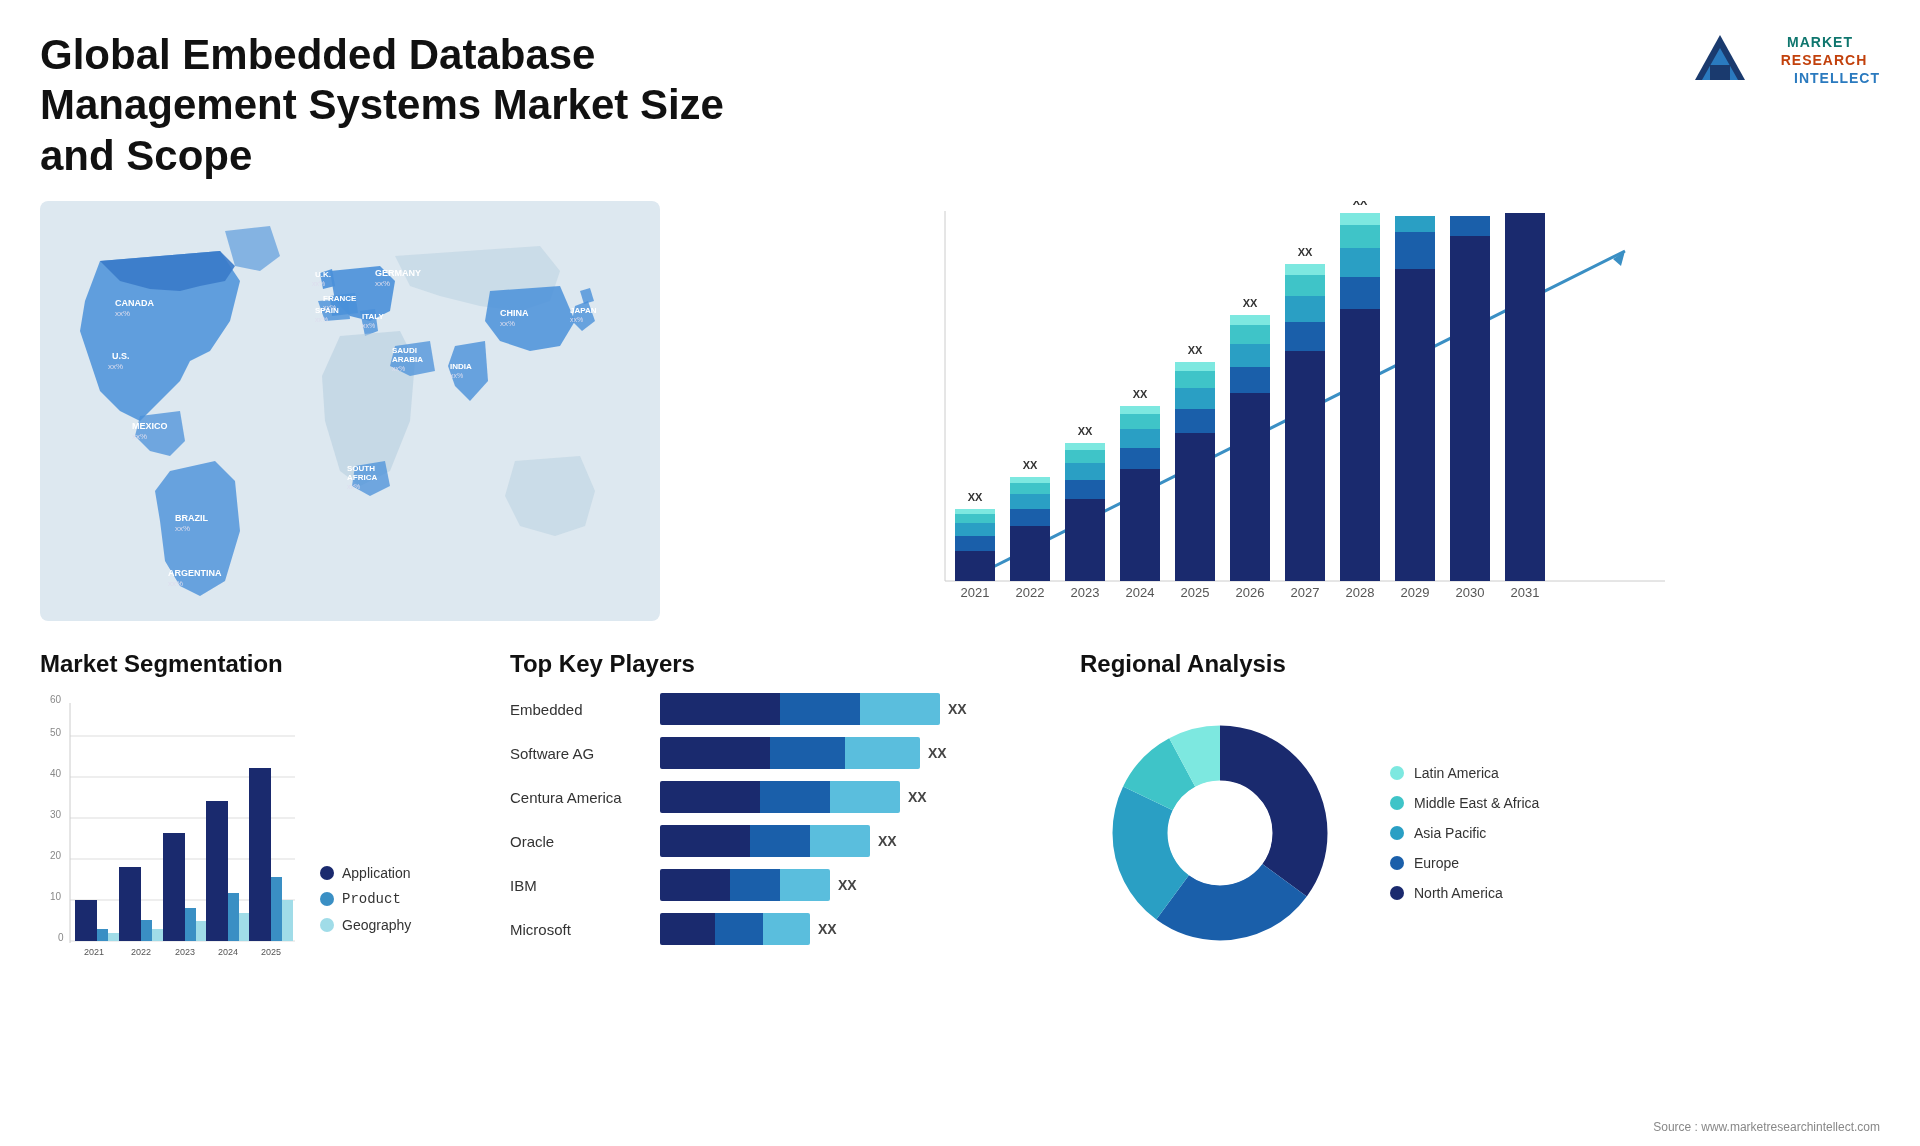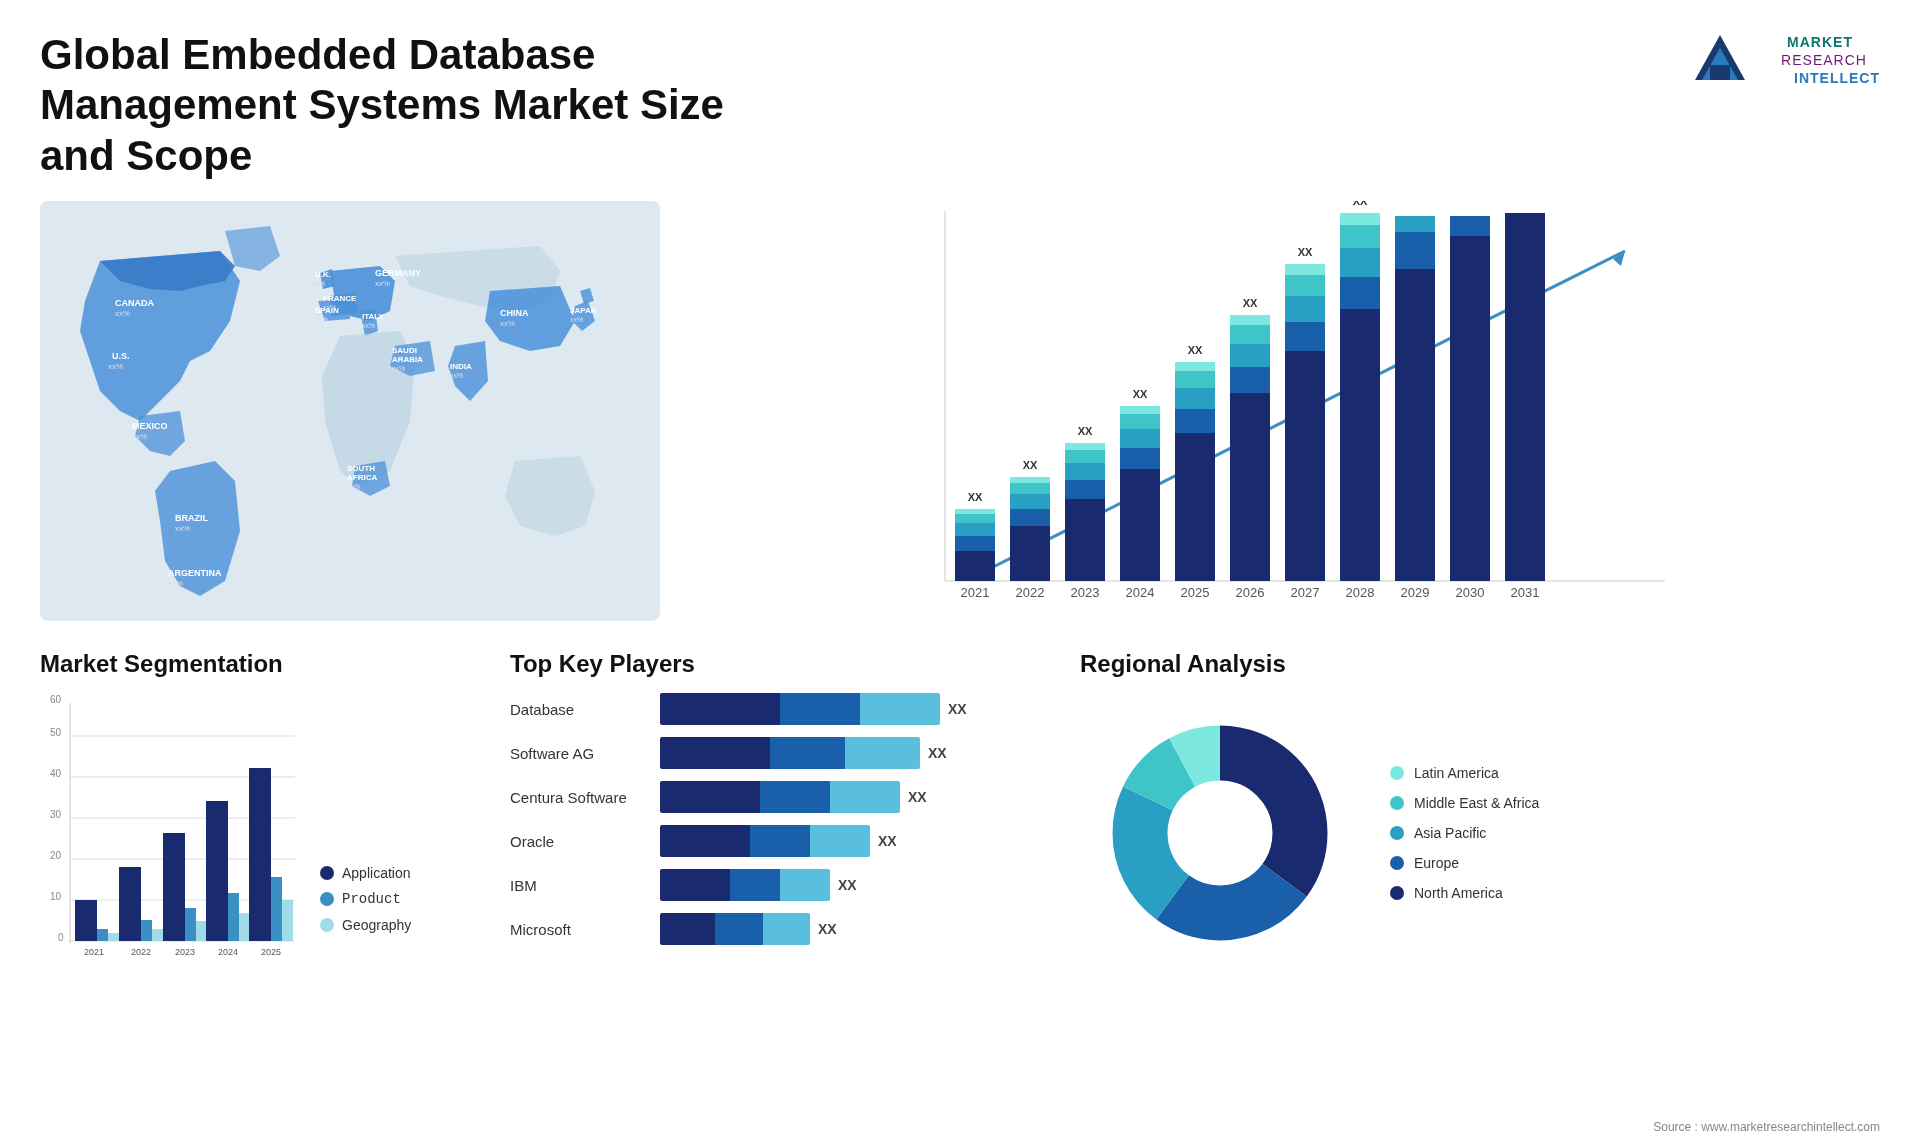--- a/index.html
+++ b/index.html
@@ -103,21 +103,21 @@
 <div class="header">
   <h1 class="page-title">Global Embedded Database Management Systems Market Size and Scope</h1>
   <div class="logo-area">
     <svg class="logo-icon" viewBox="0 0 60 60">
       <polygon points="30,5 55,50 5,50" fill="#1a3a6e"></polygon>
       <polygon points="30,18 48,50 12,50" fill="#2a7abf"></polygon>
       <rect x="20" y="35" width="20" height="15" fill="#1a3a6e"></rect>
     </svg>
     <div class="logo-text">
       <div style="color:#0f766e;font-size:14px;font-weight:900;letter-spacing:1px;">MARKET</div>
-      <div style="color:#701a75;font-size:14px;font-weight:400;letter-spacing:1px;margin-left:8px;">RESEARCH</div>
+      <div style="color:#c2410c;font-size:14px;font-weight:700;letter-spacing:1px;margin-left:8px;">RESEARCH</div>
       <div style="color:#2a7abf;font-size:14px;font-weight:900;letter-spacing:1px;margin-left:34px;">INTELLECT</div>
     </div>
   </div>
 </div>
 
 <div style="display:flex; padding: 0 40px; gap:30px;">
 
   <div class="map-section" style="width:620px;padding:0;">
     <svg viewBox="0 0 620 420" width="620" height="420" style="background:#f0f4f8;border-radius:8px;">
 
@@ -365,21 +365,21 @@
         </div>
       </div>
     </div>
   </div>
 
   <div style="width:520px;">
     <div class="section-title">Top Key Players</div>
     <div class="players-list">
 
       <div class="player-row">
-        <span class="player-name">Database</span>
+        <span class="player-name">Embedded</span>
         <div class="player-bar-wrap">
           <div class="player-bar" style="width:280px;">
             <div style="width:120px;height:32px;background:#1a2a6e;"></div>
             <div style="width:80px;height:32px;background:#1a5faa;"></div>
             <div style="width:80px;height:32px;background:#5abedd;"></div>
           </div>
           <span class="player-value">XX</span>
         </div>
       </div>
 
@@ -389,21 +389,21 @@
           <div class="player-bar" style="width:260px;">
             <div style="width:110px;height:32px;background:#1a2a6e;"></div>
             <div style="width:75px;height:32px;background:#1a5faa;"></div>
             <div style="width:75px;height:32px;background:#5abedd;"></div>
           </div>
           <span class="player-value">XX</span>
         </div>
       </div>
 
       <div class="player-row">
-        <span class="player-name">Centura Software</span>
+        <span class="player-name">Centura America</span>
         <div class="player-bar-wrap">
           <div class="player-bar" style="width:240px;">
             <div style="width:100px;height:32px;background:#1a2a6e;"></div>
             <div style="width:70px;height:32px;background:#1a5faa;"></div>
             <div style="width:70px;height:32px;background:#5abedd;"></div>
           </div>
           <span class="player-value">XX</span>
         </div>
       </div>
 

